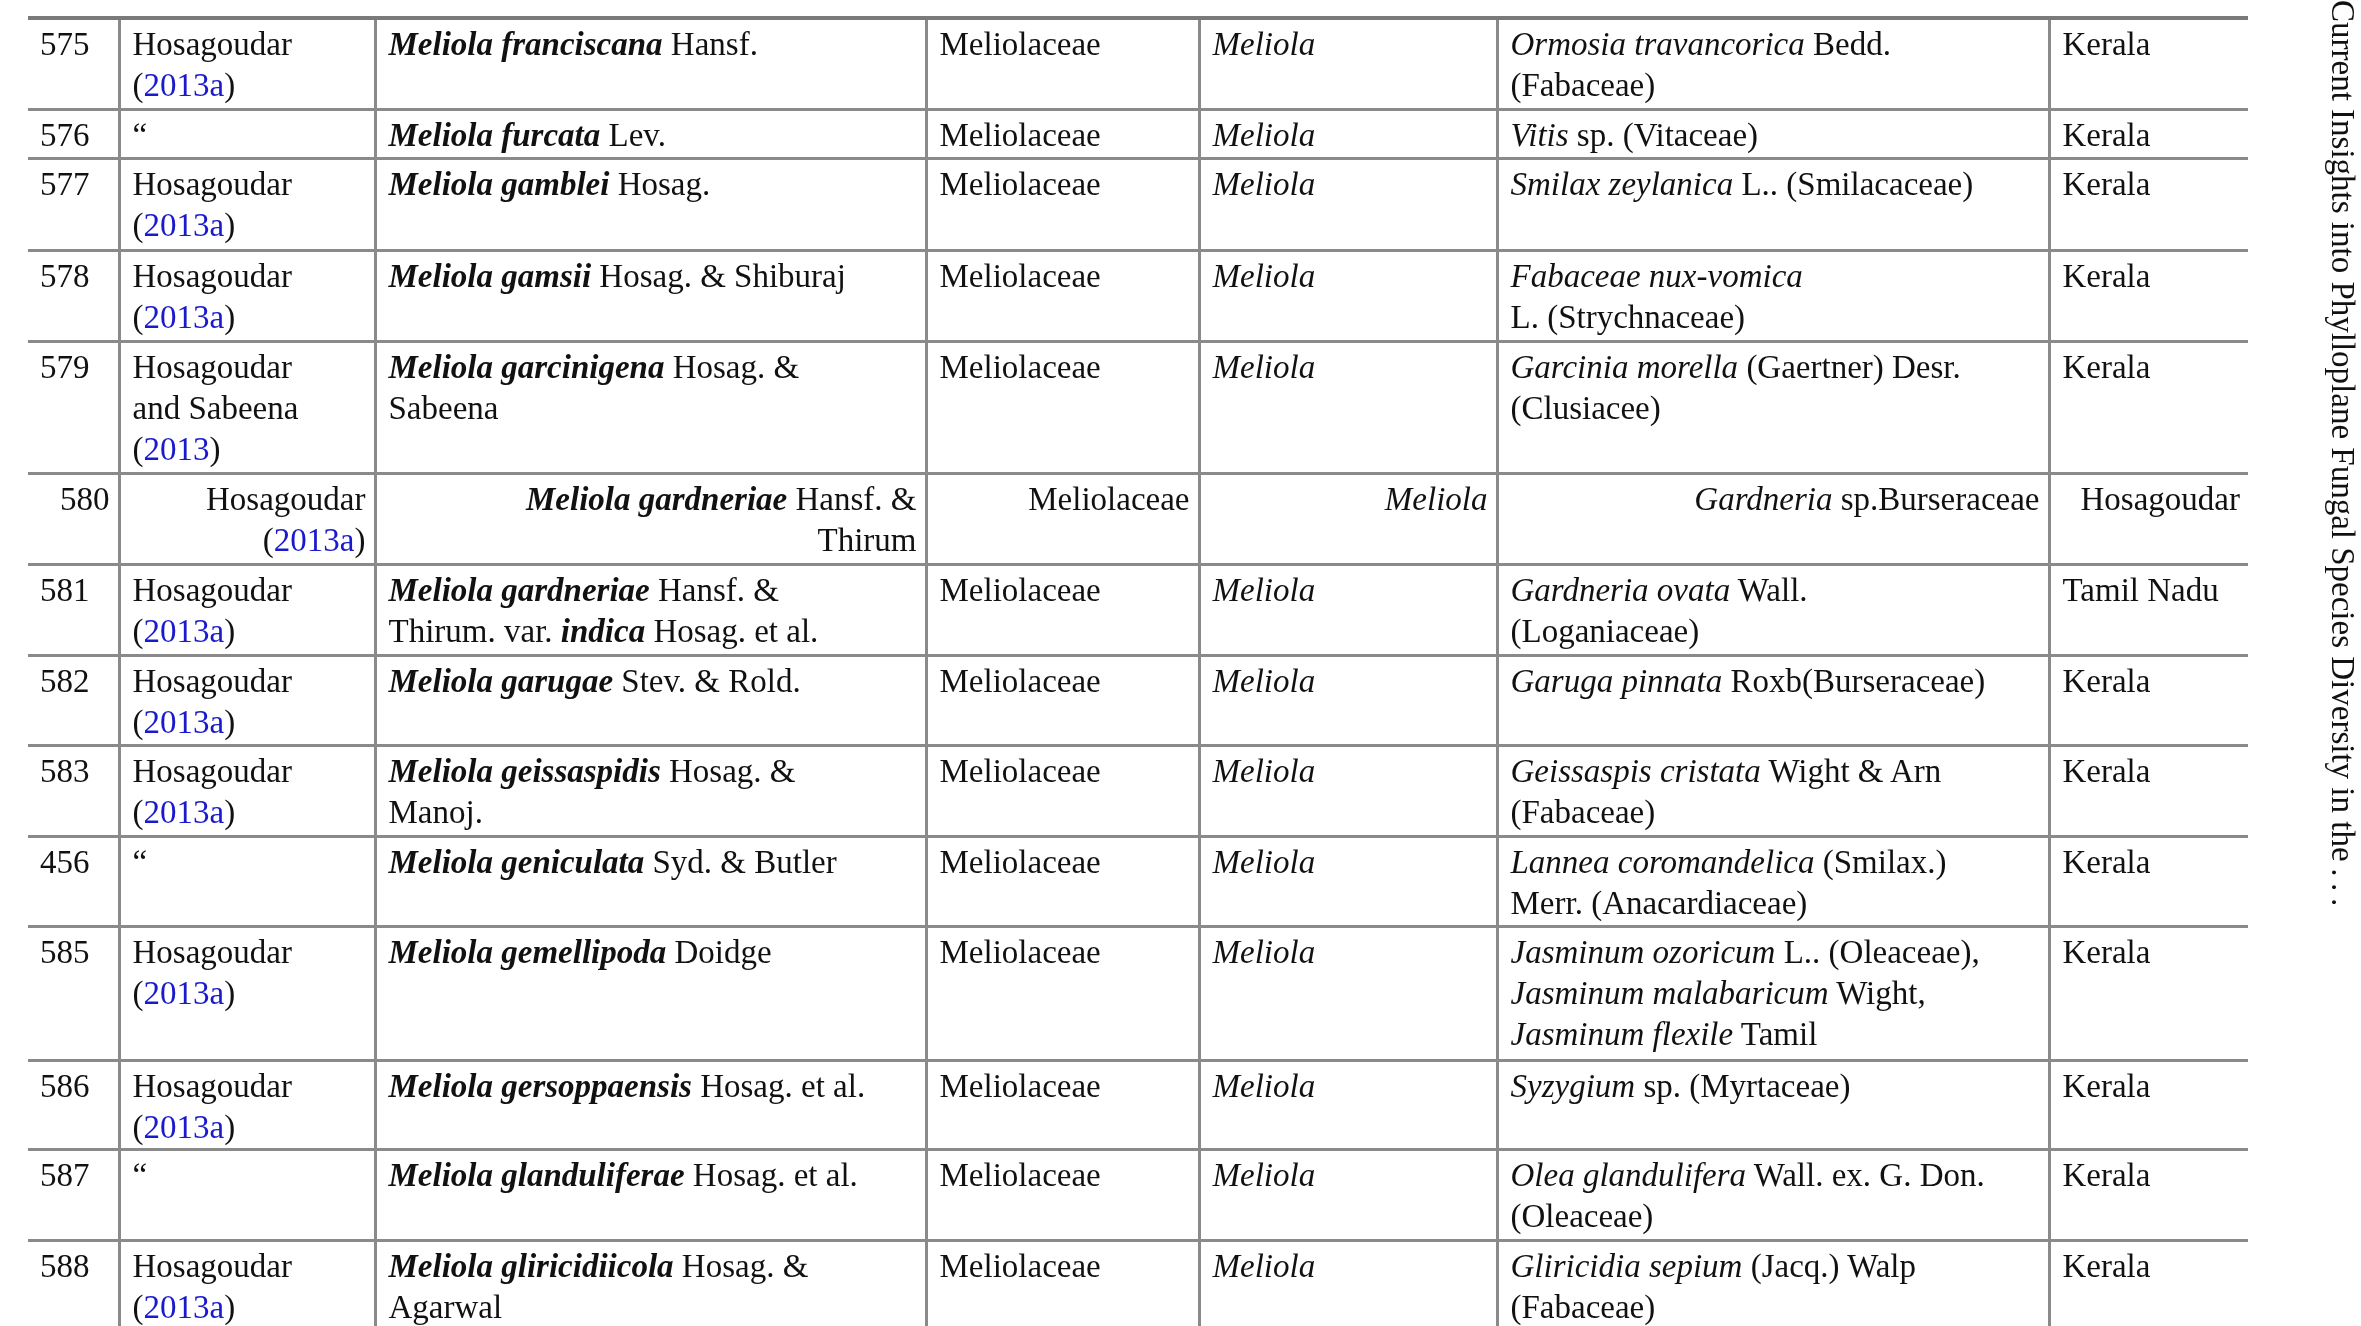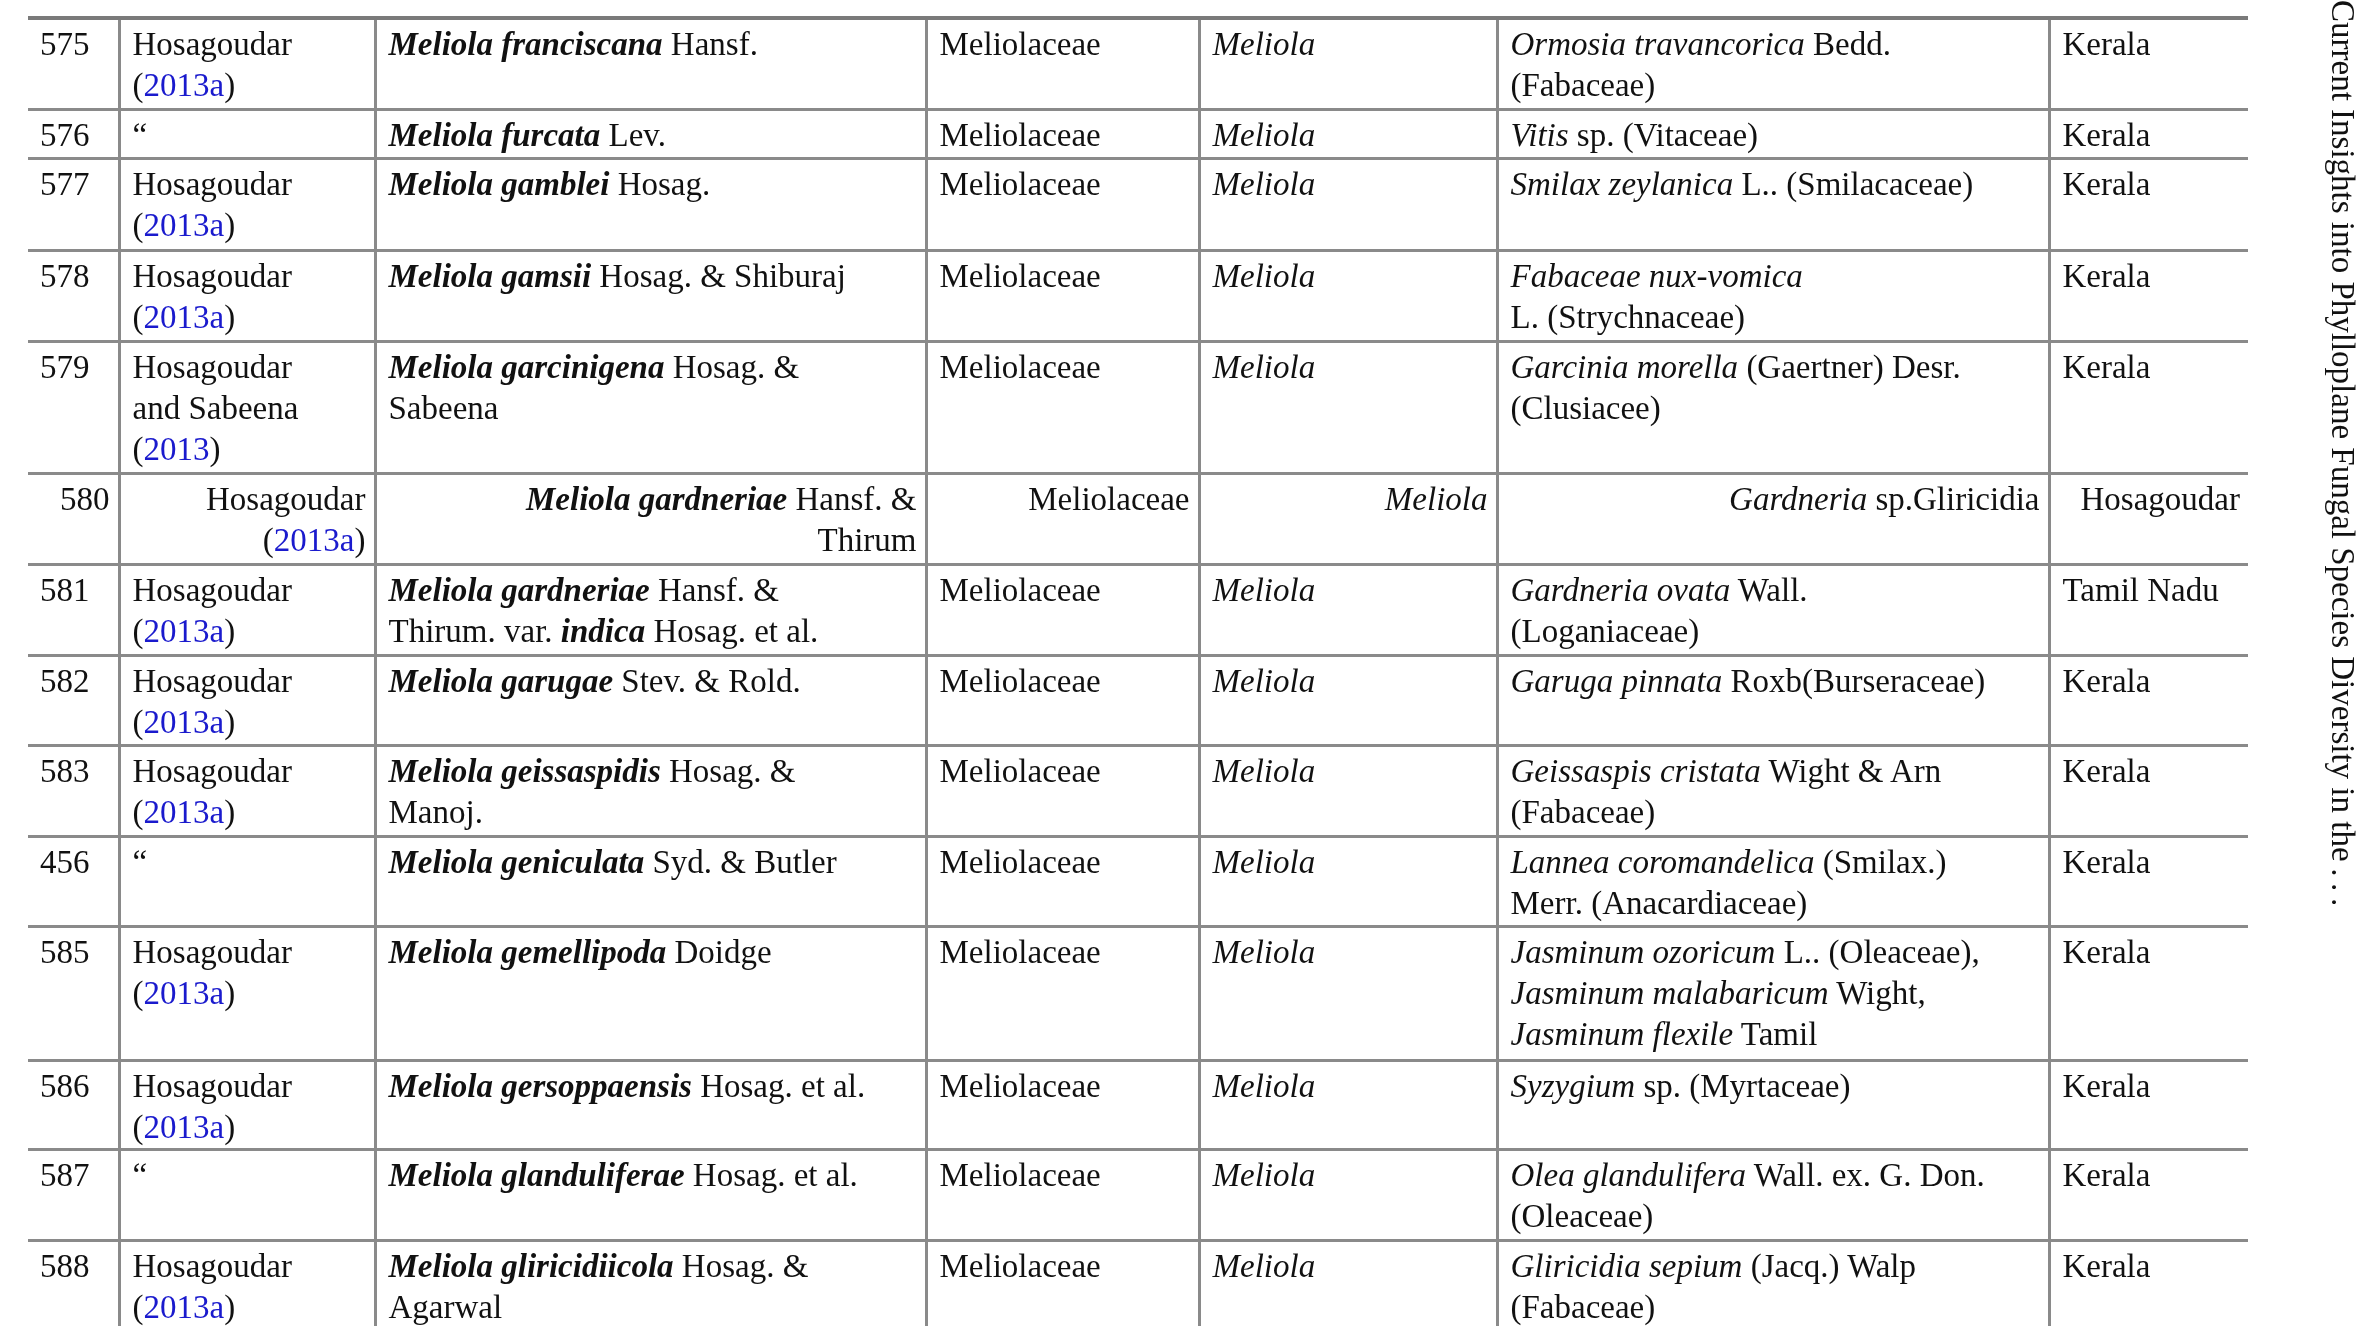--- a/index.html
+++ b/index.html
@@ -116,21 +116,21 @@
         <td><span class="seg-i">Meliola</span></td>
         <td><span class="seg-i">Garcinia morella</span><span> (Gaertner) Desr.</span><br><span>(Clusiacee)</span></td>
         <td><span>Kerala</span></td>
       </tr>
       <tr style="height: 91px; text-align: right;">
         <td><span>580</span></td>
         <td><span>Hosagoudar</span><br><span>(</span><span class="seg-link">2013a</span><span>)</span></td>
         <td><span class="seg-bi">Meliola gardneriae</span><span> Hansf. &amp;</span><br><span>Thirum</span></td>
         <td><span>Meliolaceae</span></td>
         <td><span class="seg-i">Meliola</span></td>
-        <td><span class="seg-i">Gardneria</span><span> sp.Gliricidia</span></td>
+        <td><span class="seg-i">Gardneria</span><span> sp.Burseraceae</span></td>
         <td><span>Hosagoudar</span></td>
       </tr>
       <tr style="height: 91px;">
         <td><span>581</span></td>
         <td><span>Hosagoudar</span><br><span>(</span><span class="seg-link">2013a</span><span>)</span></td>
         <td><span class="seg-bi">Meliola gardneriae</span><span> Hansf. &amp;</span><br><span>Thirum. var. </span><span class="seg-bi">indica</span><span> Hosag. et al.</span></td>
         <td><span>Meliolaceae</span></td>
         <td><span class="seg-i">Meliola</span></td>
         <td><span class="seg-i">Gardneria ovata</span><span> Wall.</span><br><span>(Loganiaceae)</span></td>
         <td><span>Tamil Nadu</span></td>

